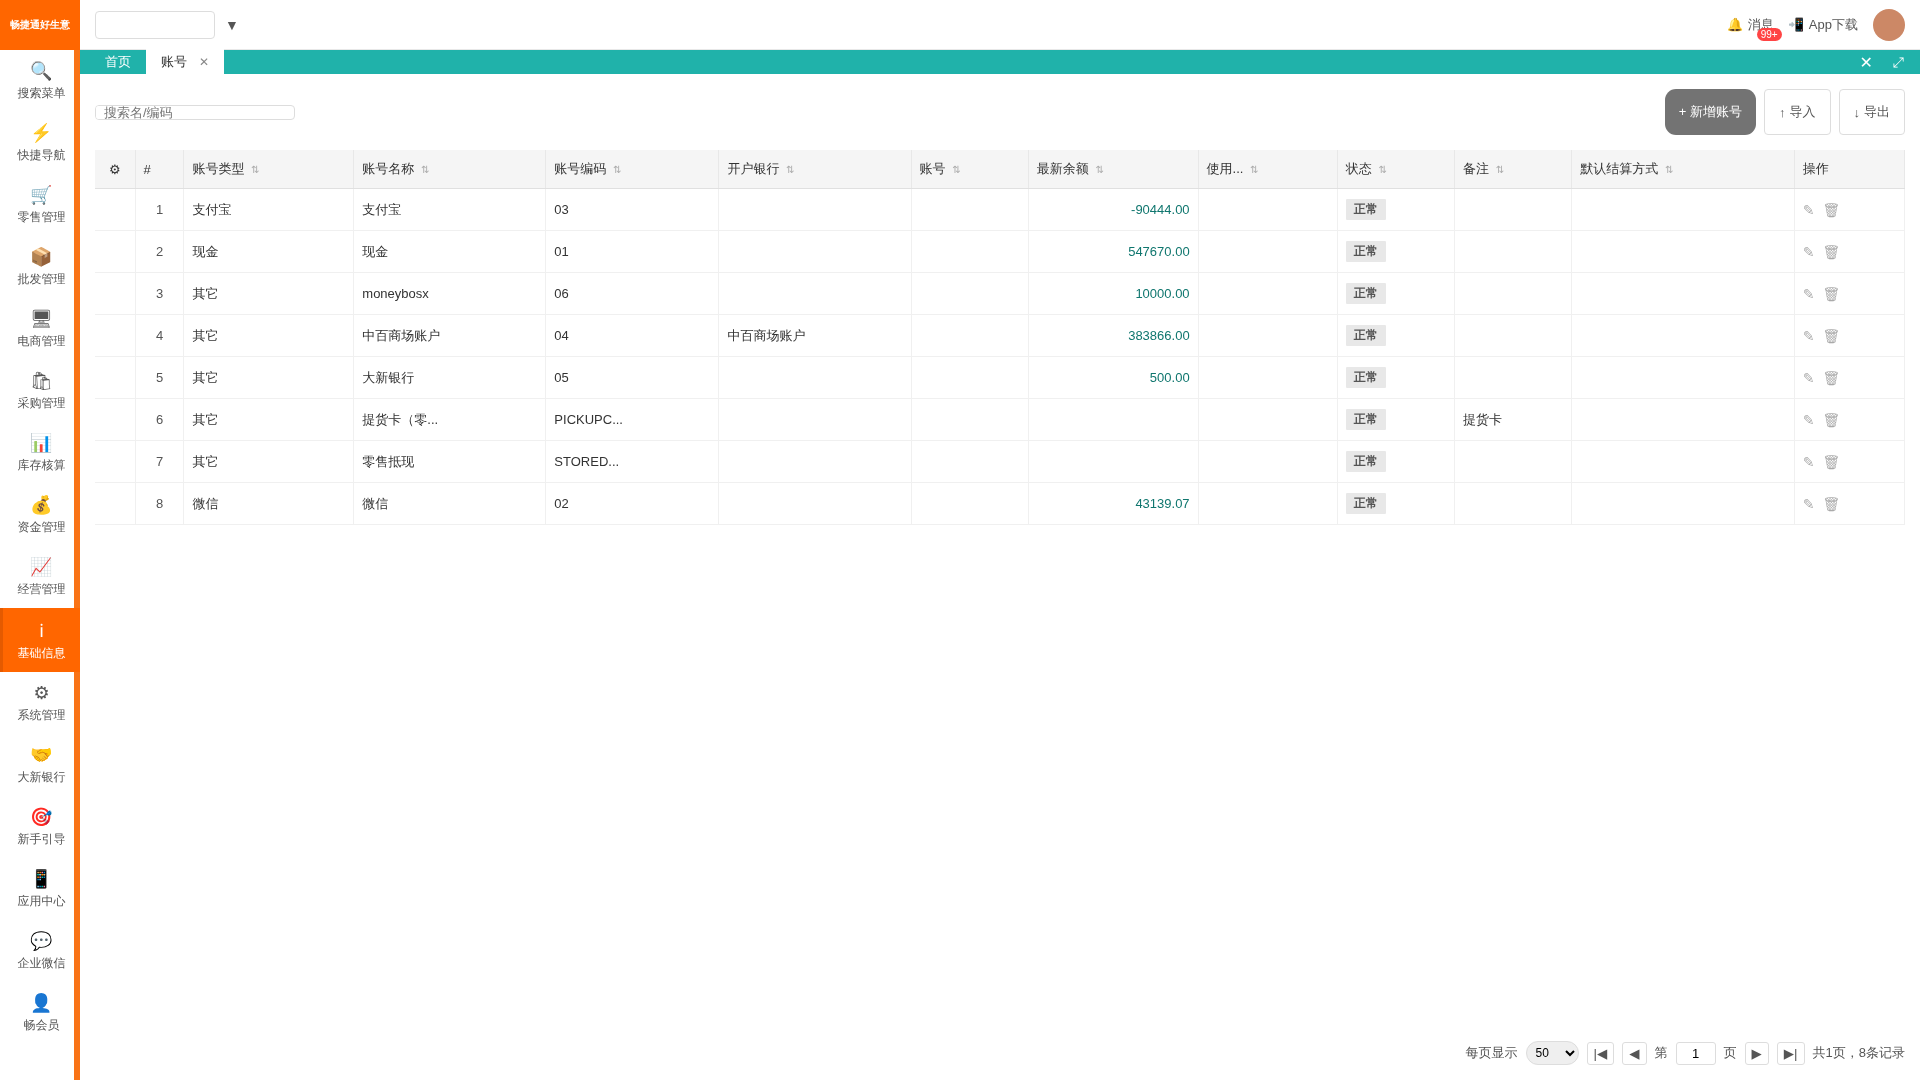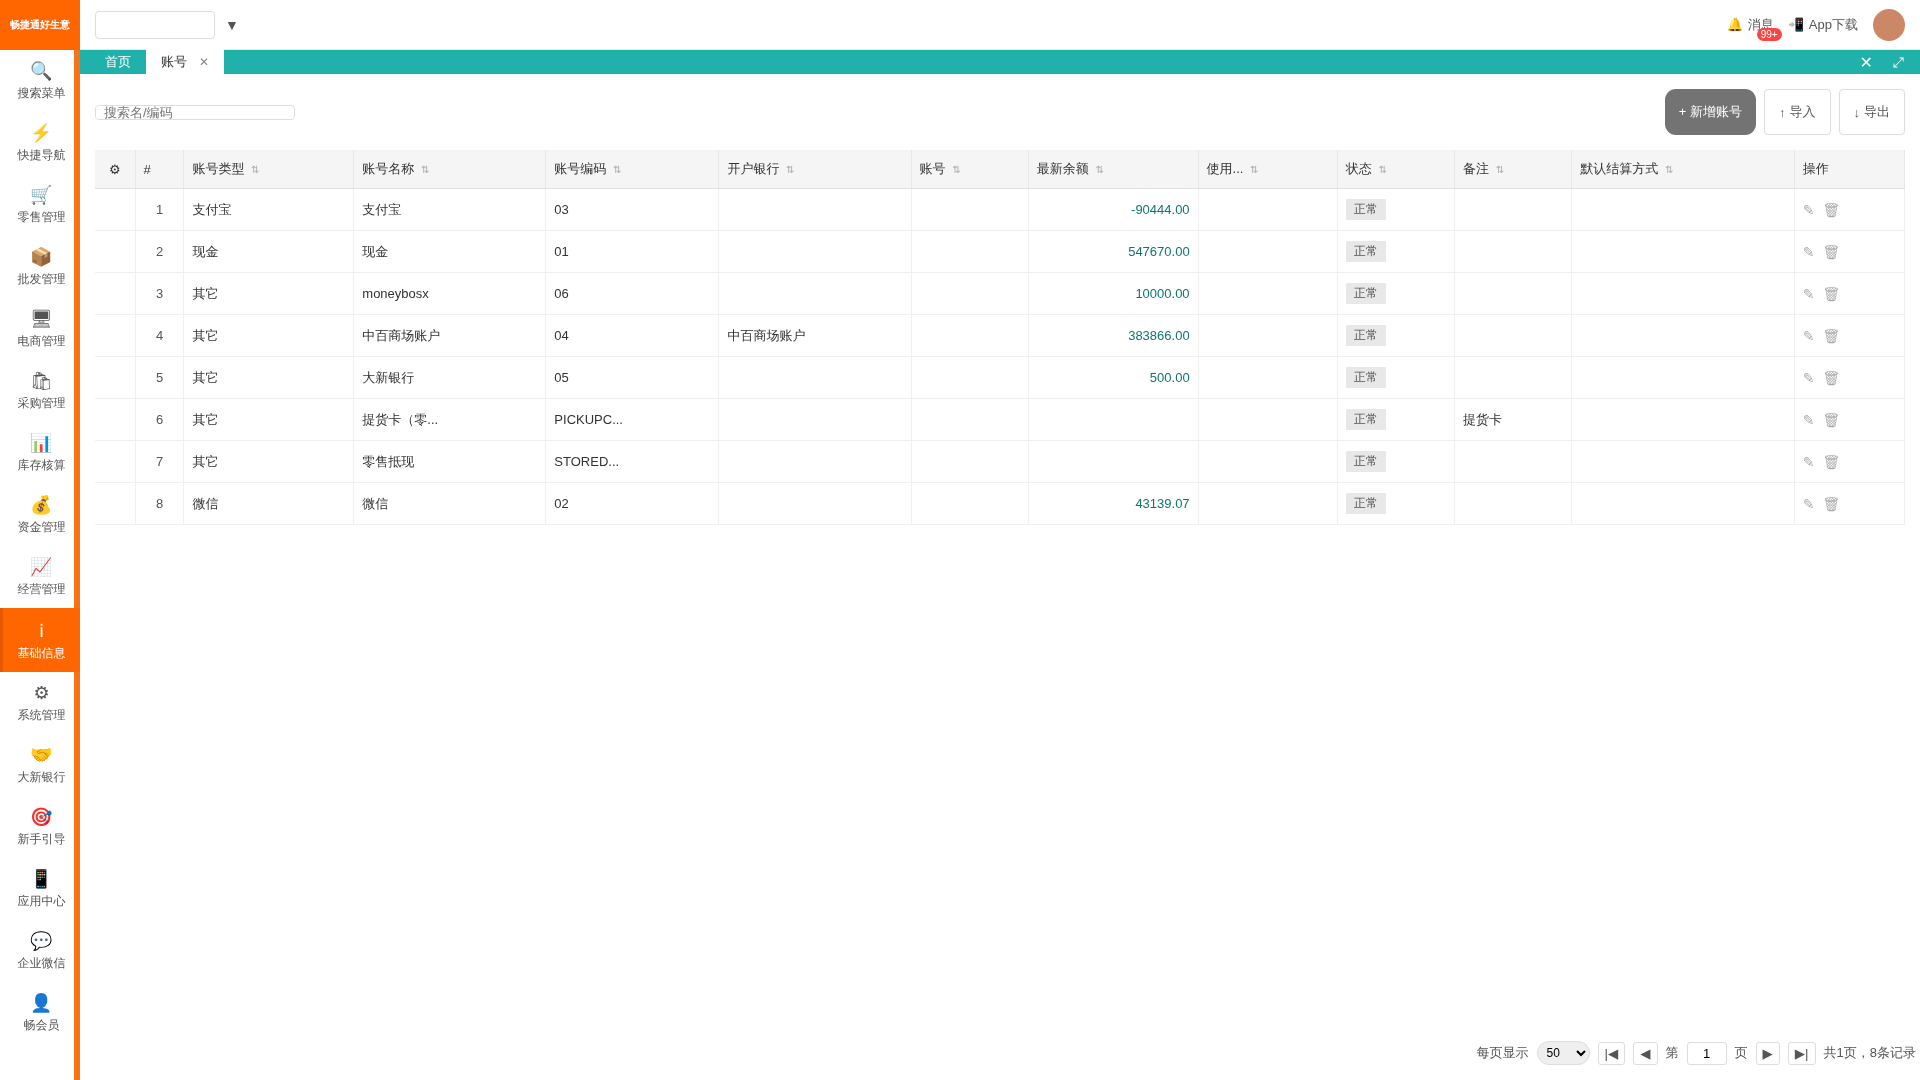--- a/index.html
+++ b/index.html
@@ -197,29 +197,30 @@
     }
     td.number-col { color: #555; text-align: center; }
     td.amount { color: #0f766e; text-align: right; }
     .status-badge {
       display: inline-block;
       padding: 2px 8px;
       background: #e8e8e8;
       border-radius: 1px;
       color: #555;
       font-size: 12px;
+      font-weight: bold;
     }
     .action-btns { display: flex; gap: 8px; color: #aaa; }
     .action-btn { cursor: pointer; font-size: 14px; color: #aaa; }
 
     
     .pagination {
       position: absolute;
       bottom: 15px;
-      right: 4px;
+      right: 15px;
       display: flex;
       align-items: center;
       gap: 8px;
       font-size: 13px;
       color: #555;
     }
     .page-size-select {
       border: 1px solid #ddd;
       border-radius: 12px;
       padding: 3px 5px;

